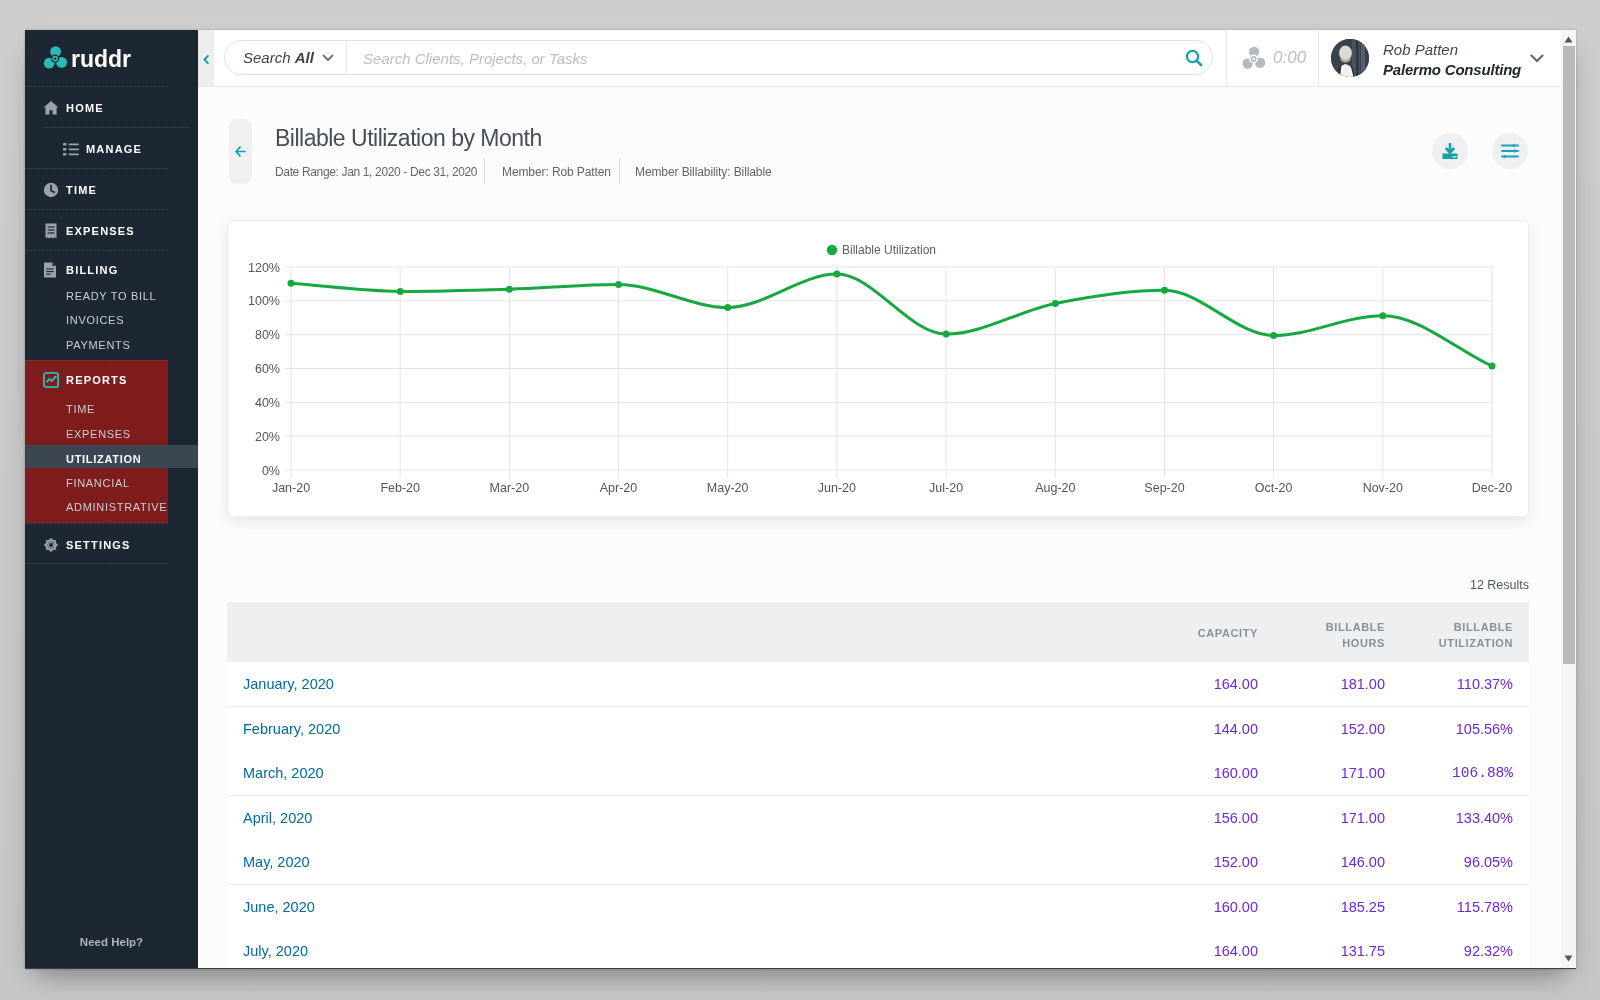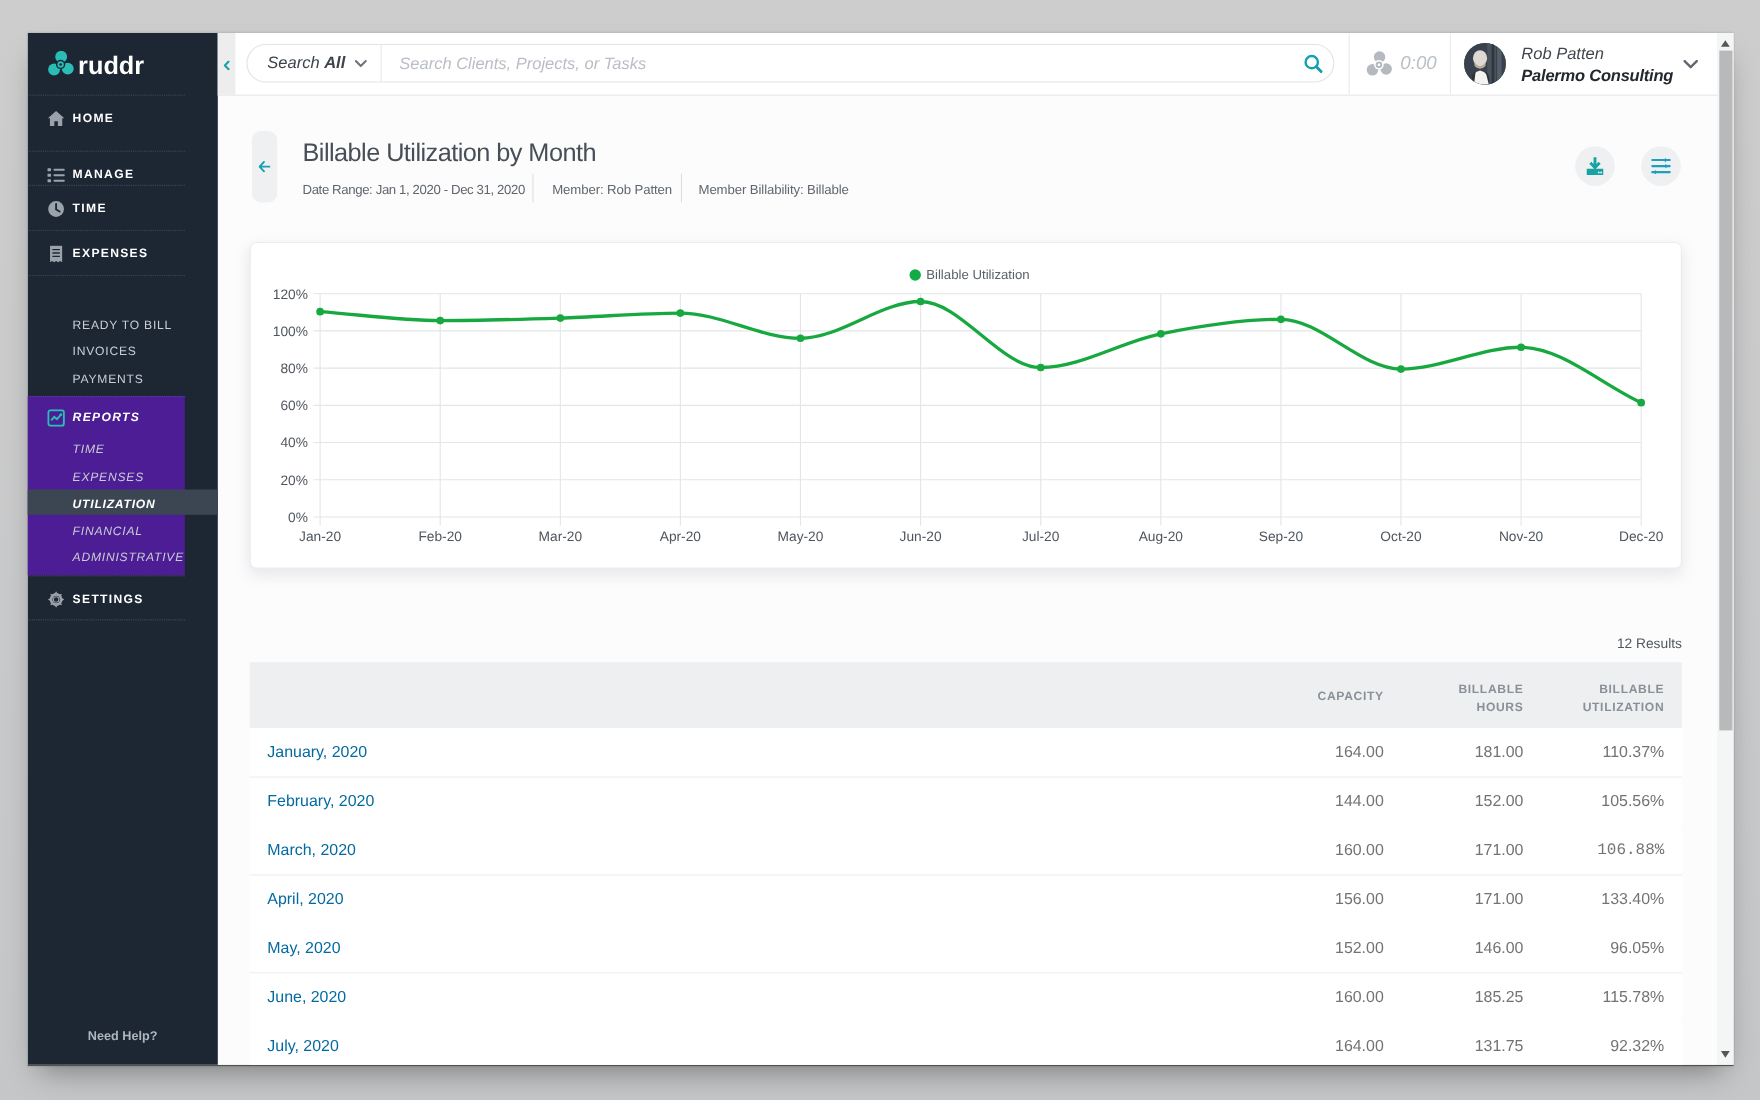--- a/index.html
+++ b/index.html
@@ -46,21 +46,21 @@
 .card { position:absolute; left:202px; top:190px; width:1302px; height:297px; background:#fff;
   border:1px solid #eaeced; border-radius:6px; box-shadow:0 5px 14px rgba(90,96,106,.14); }
 
 
 .results { position:absolute; left:1204px; top:548px; width:300px; text-align:right; font-size:12.5px; color:#51575e; }
 .thead { position:absolute; left:202px; top:572px; width:1302px; height:60px; background:#edeff0; }
 .th { position:absolute; font-size:11px; font-weight:bold; letter-spacing:.6px; color:#8a9098; }
 .th.r { text-align:right; }
 .trow { position:absolute; left:202px; width:1302px; height:45px; border-bottom:1px solid #e9eaec; background:#fff; }
 .td-month { position:absolute; left:16px; top:14px; font-size:14.5px; color:#0369a1; }
-.td-num { position:absolute; top:14px; font-size:14.5px; color:#737373; text-align:right; }
+.td-num { position:absolute; top:14px; font-size:14.5px; color:#6d28d9; text-align:right; }
 </style>
 </head>
 <body>
 <div class="win">
 
   <div class="abs" style="left:173px; top:57px; width:1363px; height:882px; background:#fcfcfd;"></div>
 
   <div class="sidebar">
     <div class="logo">
       <svg width="110" height="26" viewBox="0 0 110 26">
@@ -78,21 +78,21 @@
     </div>
 
     <div class="sb-sec" style="top:56px; height:41px;">
       <div class="nav-item" style="height:41px;">
         <svg class="ico" viewBox="0 0 16 16">
             <path fill="#9aa2ab" d="M8 1 L15.5 7.6 L13.6 7.6 L13.6 14.5 L9.6 14.5 L9.6 10.2 L6.4 10.2 L6.4 14.5 L2.4 14.5 L2.4 7.6 L0.5 7.6 Z"></path>
           </svg>
         <div class="lbl">HOME</div>
       </div>
     </div>
-    <div class="sb-sec" style="top:107px; height:41px;">
+    <div class="sb-sec" style="top:97px; height:41px;margin-left:20px;">
       <div class="nav-item" style="height:41px;">
         <svg class="ico" viewBox="0 0 16 16">
             <g fill="#9aa2ab">
               <rect x="0" y="2" width="3.4" height="2.6" rx="0.6"></rect>
               <rect x="5.6" y="2.4" width="10.4" height="1.8" rx="0.9"></rect>
               <rect x="0" y="7" width="3.4" height="2.6" rx="0.6"></rect>
               <rect x="5.6" y="7.4" width="10.4" height="1.8" rx="0.9"></rect>
               <rect x="0" y="12" width="3.4" height="2.6" rx="0.6"></rect>
               <rect x="5.6" y="12.4" width="10.4" height="1.8" rx="0.9"></rect>
             </g>
@@ -117,26 +117,38 @@
               <line x1="4.6" y1="4" x2="11.4" y2="4"></line>
               <line x1="4.6" y1="7" x2="11.4" y2="7"></line>
               <line x1="4.6" y1="10" x2="11.4" y2="10"></line>
             </g>
           </svg>
         <div class="lbl">EXPENSES</div>
       </div>
     </div>
 
     <div class="sb-sec" style="top:220px; height:110px;">
+      <div class="nav-item" style="height:37px;">
+        <svg class="ico" style="width:14px;height:16px;" viewBox="0 0 14 16">
+            <path fill="#9aa2ab" d="M1 0.5 H9.5 L13 4 V15.5 H1 Z"></path>
+            <path fill="#1c2733" d="M9.5 0.5 L13 4 L9.5 4 Z"></path>
+            <g stroke="#1c2733" stroke-width="1.1">
+              <line x1="3.2" y1="7" x2="10.8" y2="7"></line>
+              <line x1="3.2" y1="9.6" x2="10.8" y2="9.6"></line>
+              <line x1="3.2" y1="12.2" x2="7.6" y2="12.2"></line>
+            </g>
+          </svg>
+        <div class="lbl">BILLING</div>
+      </div>
       <div class="sub" style="top:39px;">READY TO BILL</div>
       <div class="sub" style="top:63px;">INVOICES</div>
       <div class="sub" style="top:88px;">PAYMENTS</div>
     </div>
 
-    <div class="sb-sec" style="top:330px; height:163px; background:#4c1d95;font-style:italic;">
+    <div class="sb-sec" style="top:330px; height:163px; background:#7f1d1d;">
       <div class="nav-item" style="height:38px;">
         <svg class="ico" viewBox="0 0 16 16">
             <rect x="0.9" y="0.9" width="14.2" height="14.2" rx="2.2" fill="none" stroke="#2abdb5" stroke-width="1.8"></rect>
             <path d="M3.6 10.2 L6.3 7 L8.8 9 L12.4 4.9" stroke="#2abdb5" stroke-width="1.8" fill="none"></path>
             <circle cx="12.4" cy="4.9" r="1.2" fill="#2abdb5"></circle>
           </svg>
         <div class="lbl">REPORTS</div>
       </div>
       <div class="sub" style="top:42px;">TIME</div>
       <div class="sub" style="top:67px;">EXPENSES</div>

